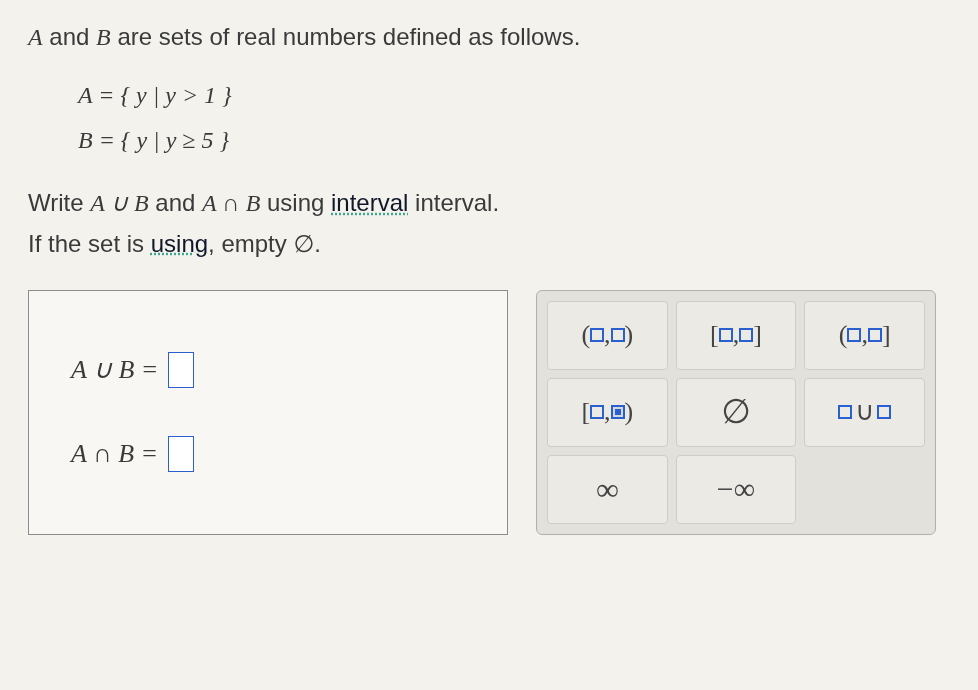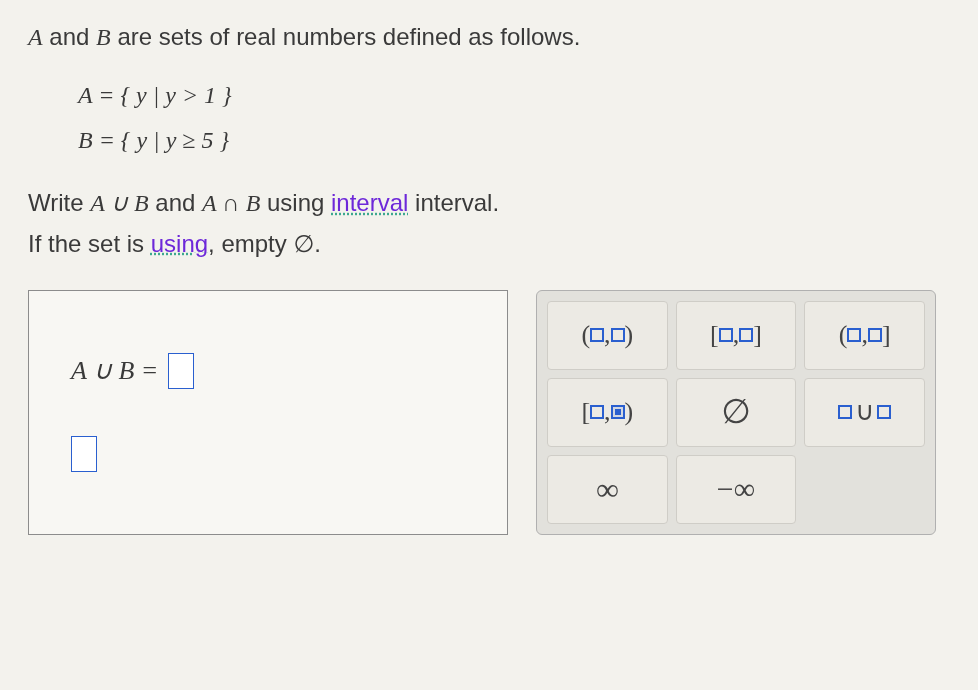--- a/index.html
+++ b/index.html
@@ -20,21 +20,21 @@
       margin-bottom: 22px;
       font-family: 'Times New Roman', serif;
       font-size: 24px;
       line-height: 1.9;
     }
     .instruction { margin-bottom: 6px; }
     .underline {
       text-decoration: underline;
       text-decoration-style: dotted;
       text-decoration-color: #3da88f;
-      color: #6d28d9;
+      color: #0f172a;
     }
     .bottom-row {
       display: flex;
       gap: 28px;
       margin-top: 28px;
     }
     .answer-box {
       border: 1px solid #8c8c8c;
       background: #f8f7f3;
       width: 480px;
@@ -126,20 +126,21 @@
 </div>
 
 <div class="bottom-row">
 
   <div class="answer-box">
     <div class="answer-line">
       <span class="italic">A  ∪  B  =</span>
       <span class="blank-input"></span>
     </div>
     <div class="answer-line">
+      <span class="italic">A  ∩  B  =</span>
       <span class="blank-input"></span>
     </div>
   </div>
 
   <div class="palette">
     <div class="pal-btn">
       <span>(</span>
         <span class="box-glyph"></span>
         <span>,</span>
         <span class="box-glyph"></span>

